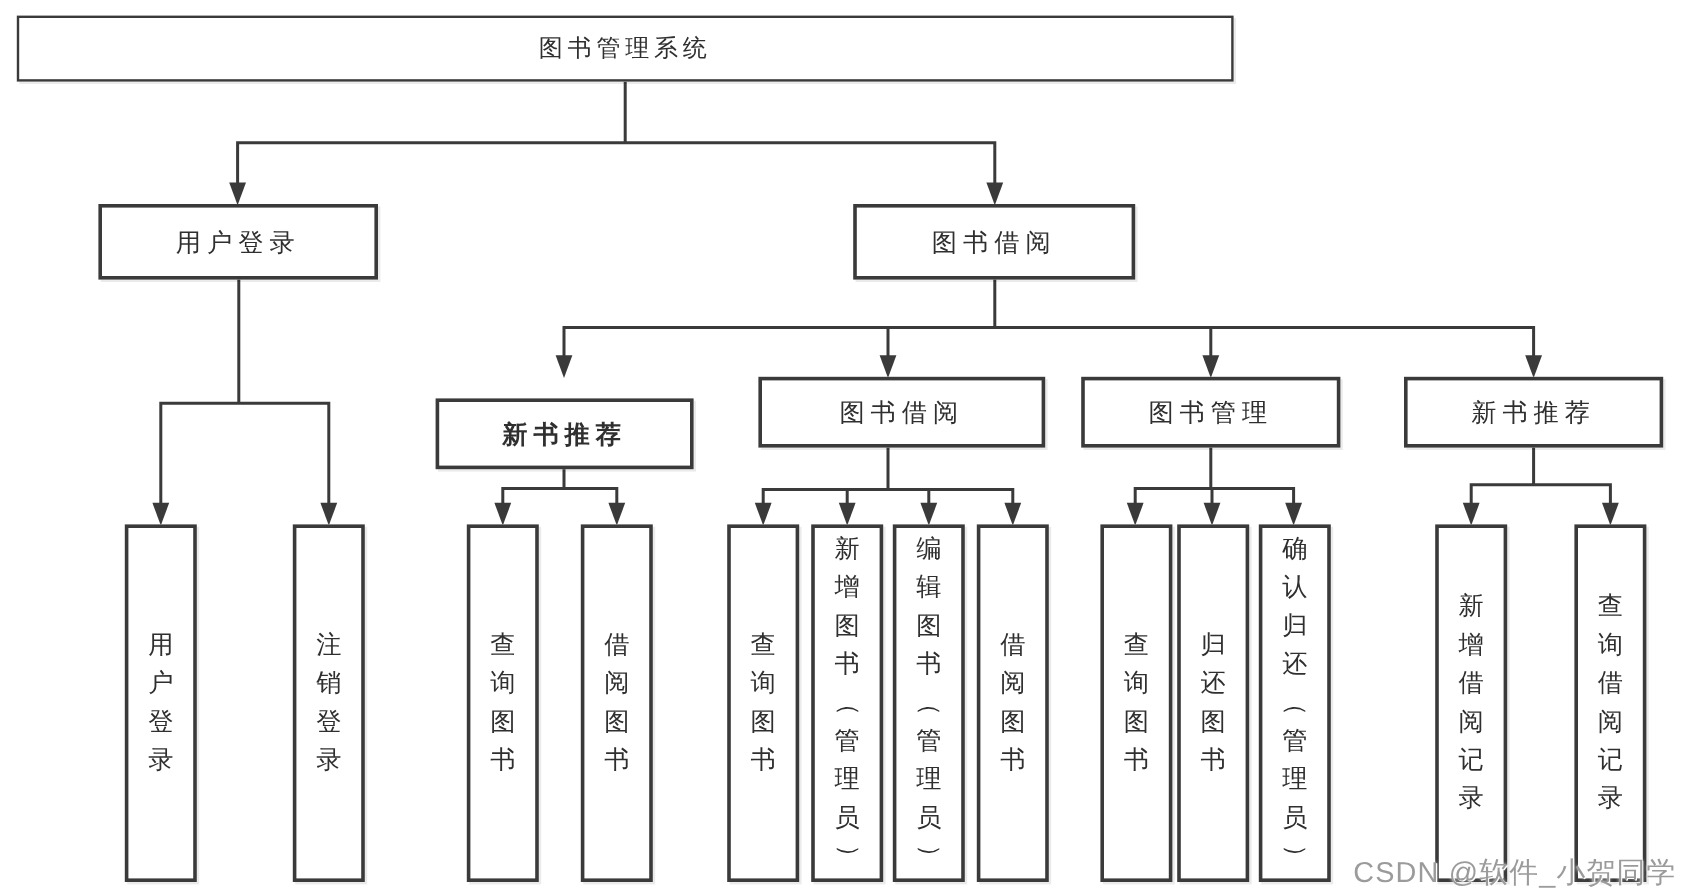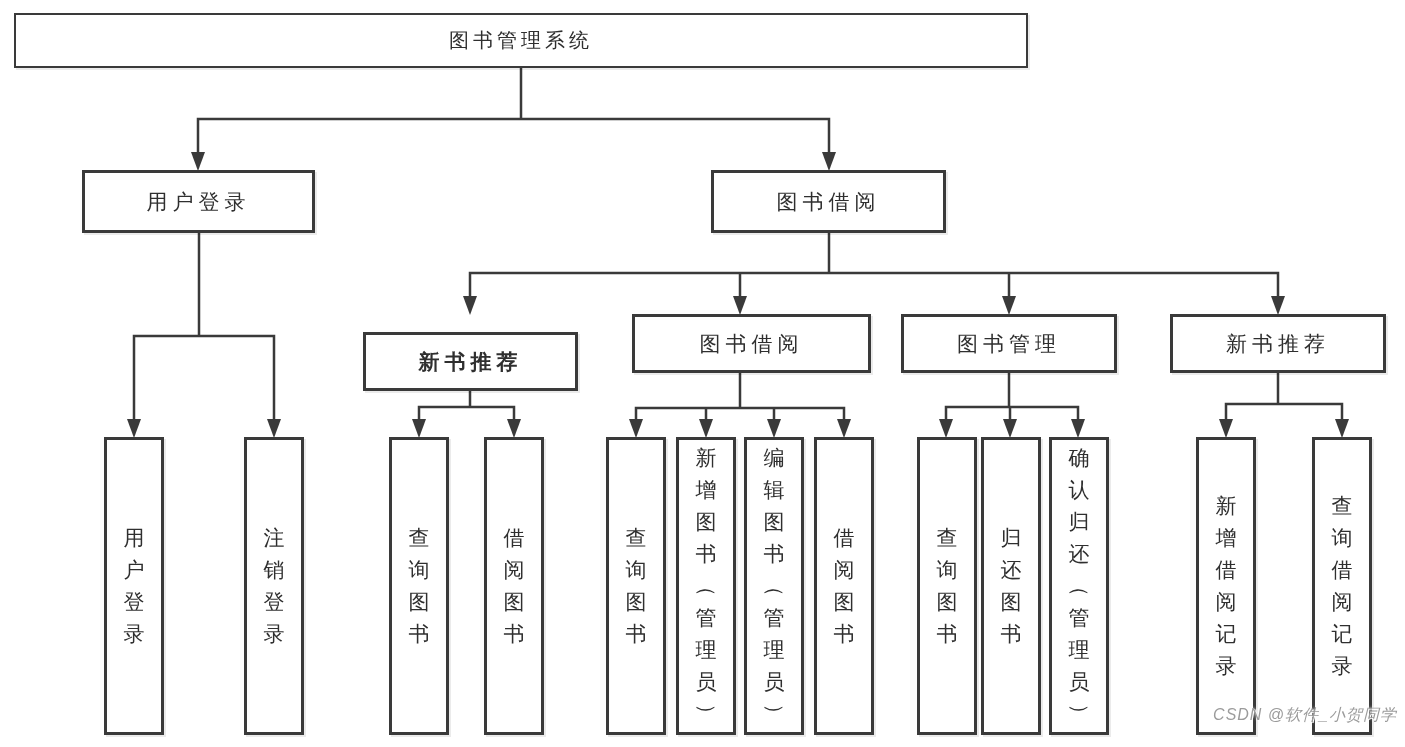--- a/index.html
+++ b/index.html
@@ -45,27 +45,26 @@
     overflow:hidden;
   }
   .vchar{
     font-size:21px;
     line-height:32px;
     color:var(--text);
   }
   .vchar.rot{transform:rotate(90deg);}
   .watermark{
     position:absolute;
-    right:8px;bottom:21px;
-    font-size:16px;
+    right:8px;bottom:4px;
+    font-size:24px;
     color:var(--wm);
     letter-spacing:1px;
     text-shadow:0 0 3px #ffffff,1px 1px 0 #ffffff;
     white-space:nowrap;
-    font-style:italic;
   }
 </style>
 </head>
 <body>
 
 <div class="stage">
 
   <svg class="connectors" width="1405" height="747" viewBox="0 0 1405 747" aria-hidden="true">
     <g stroke="#3a3a3a" stroke-width="2.5" fill="none">
 

